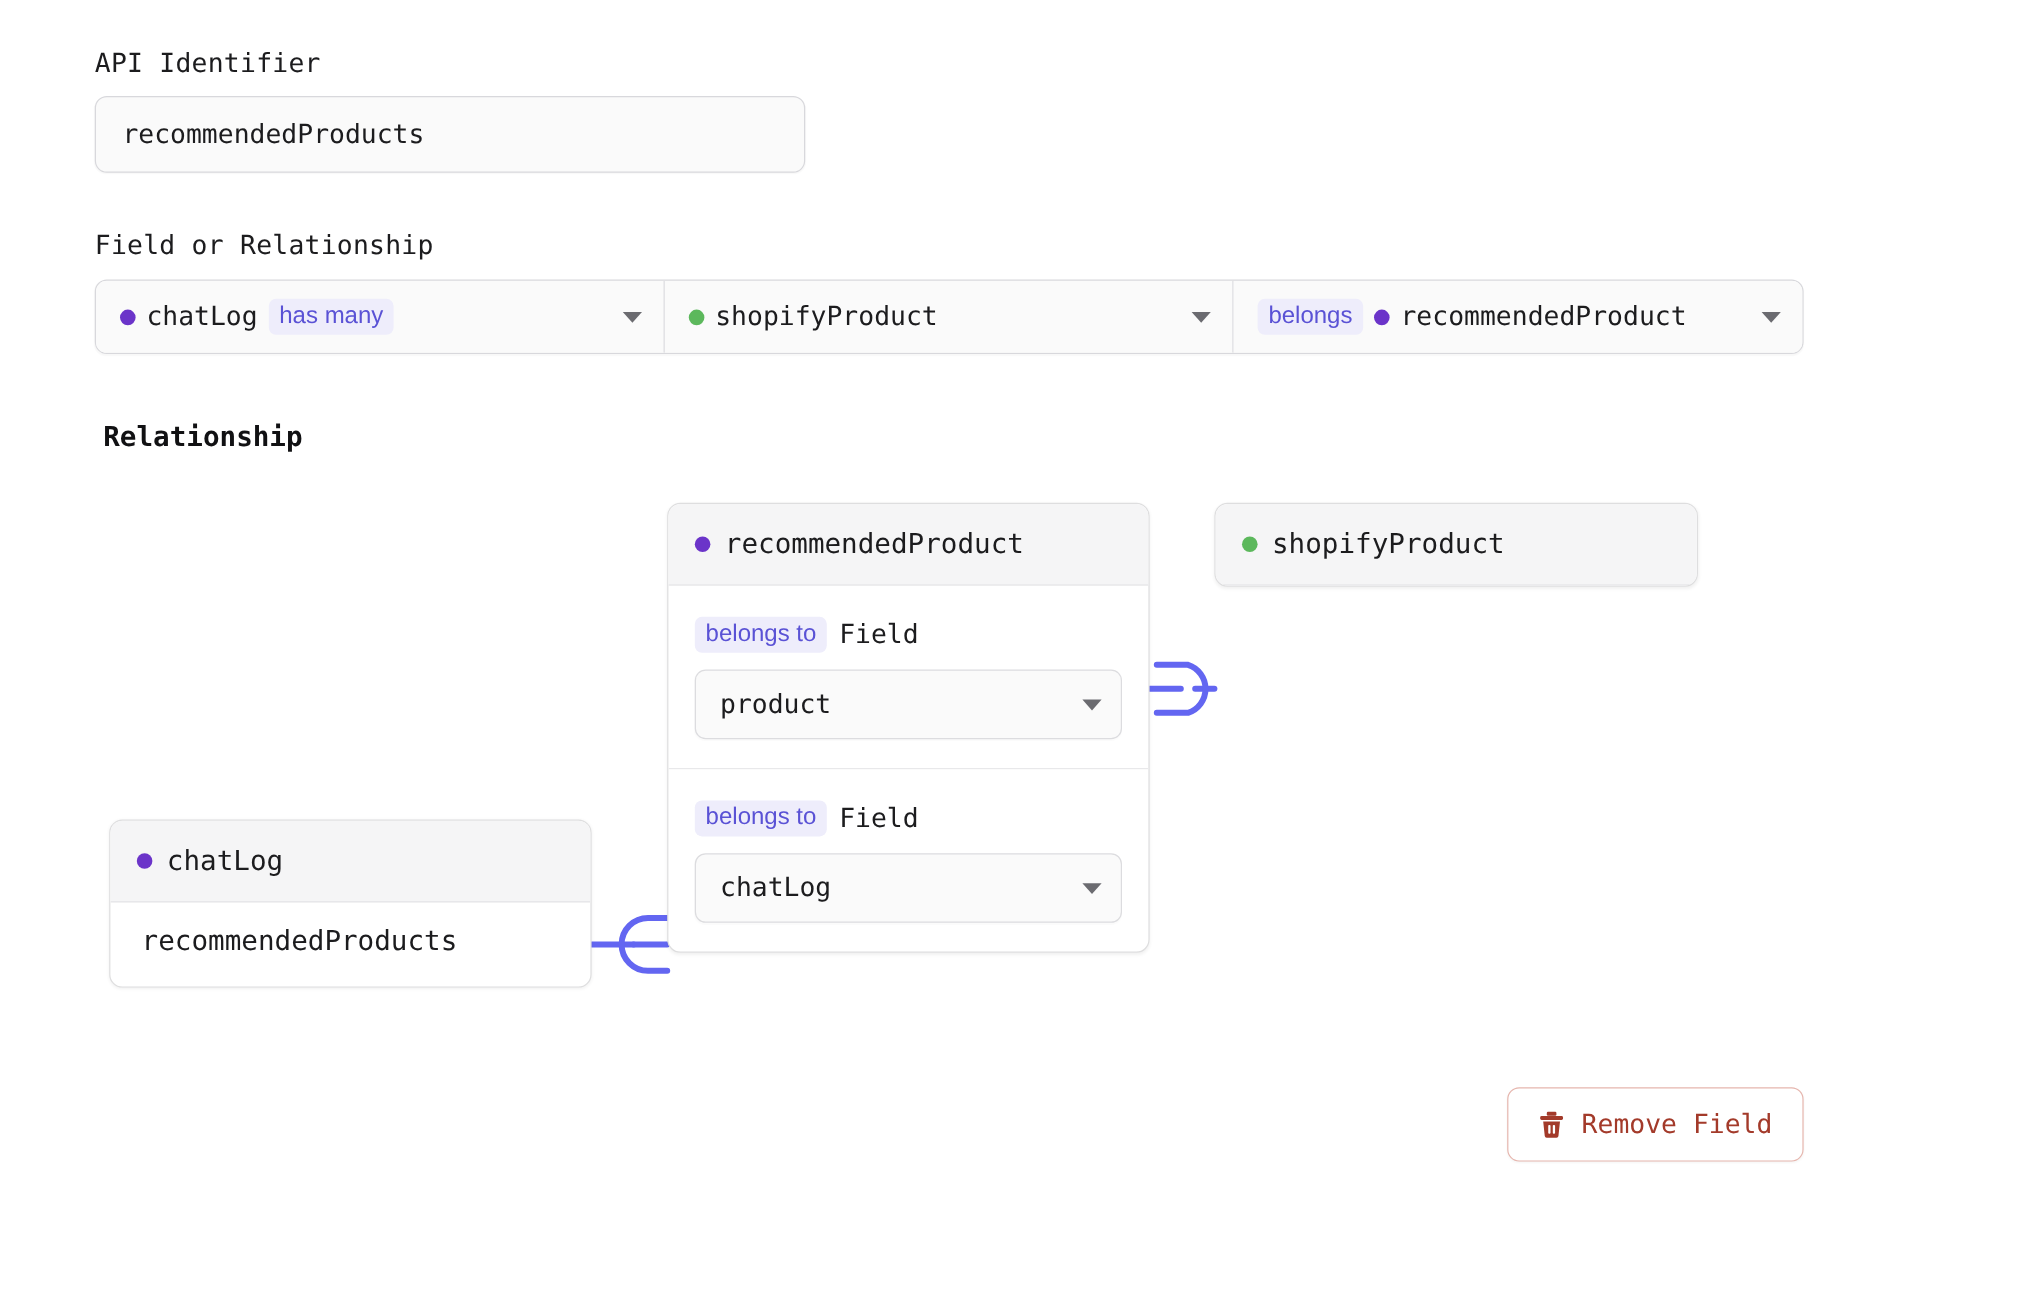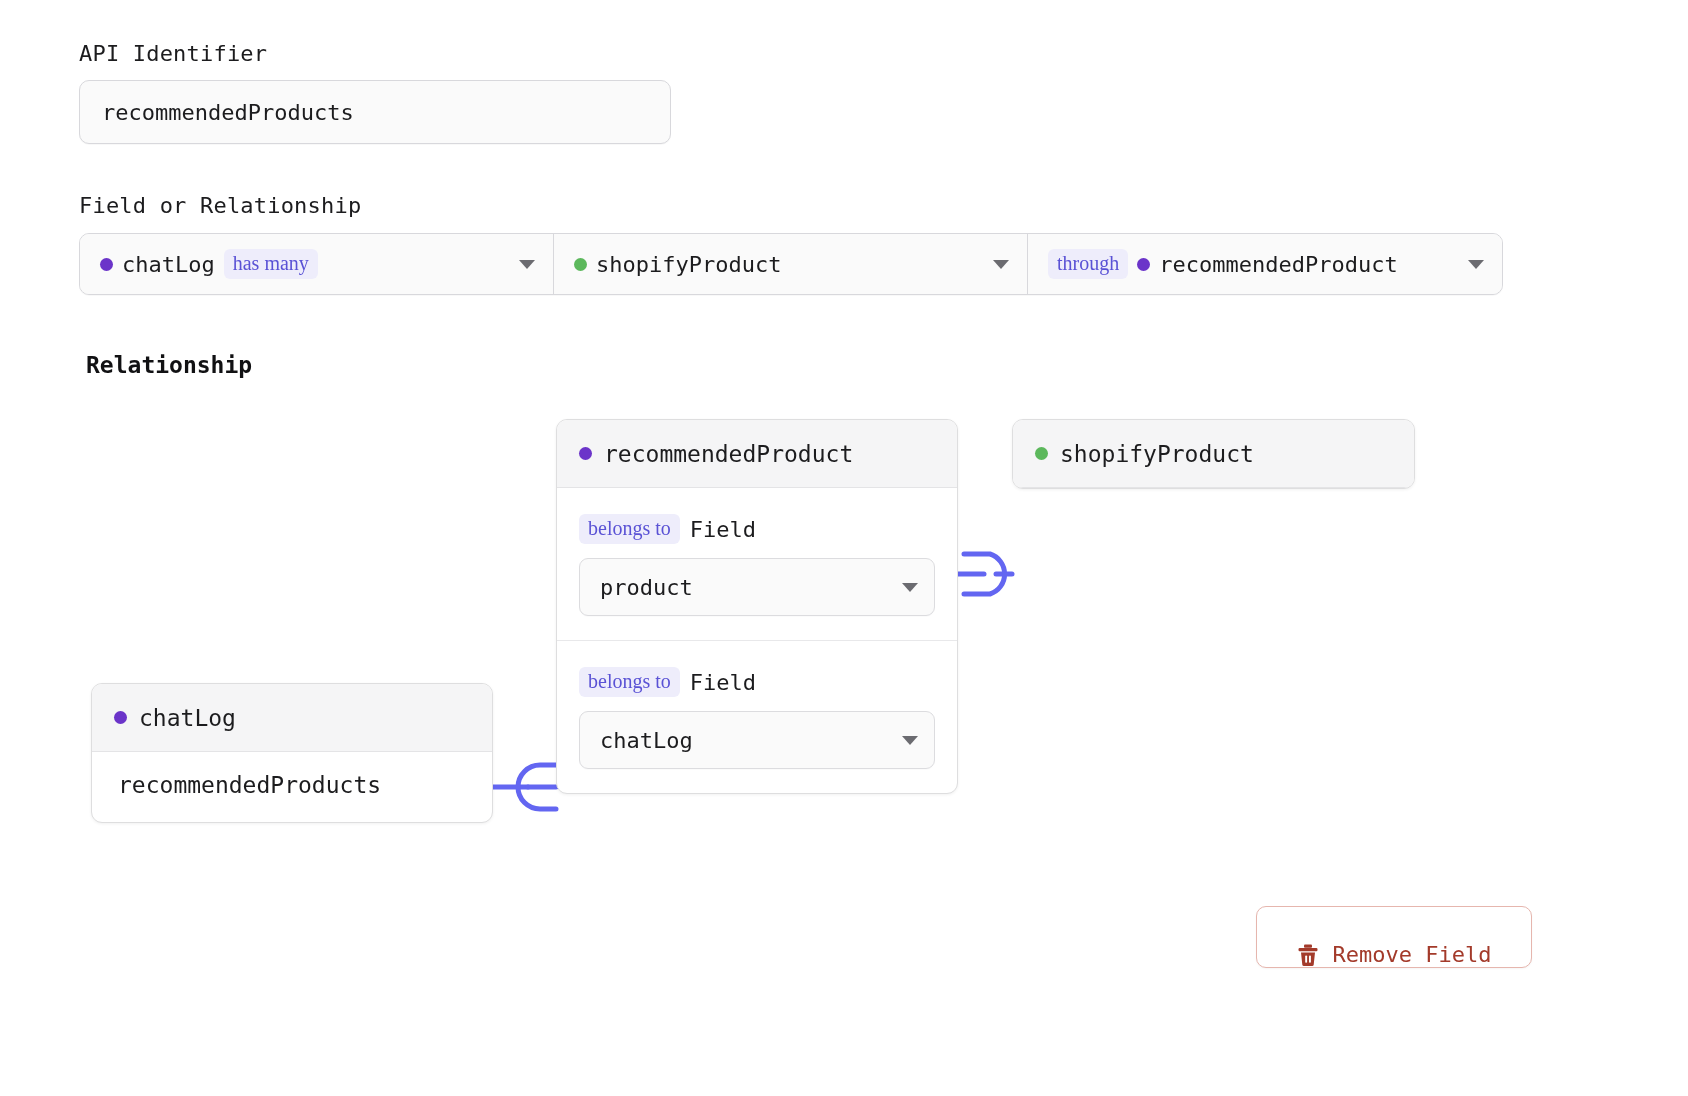--- a/index.html
+++ b/index.html
@@ -67,21 +67,21 @@
     font-size: 22px;
     color: #1c1c1e;
     white-space: nowrap;
   }
 
   .dot { width: 13px; height: 13px; border-radius: 50%; flex: none; }
   .dot-purple { background: #6b34c9; }
   .dot-green  { background: #5cb85c; }
 
   .badge {
-    font-family: Liberation Serif, serif;
+    font-family: Liberation Sans, sans-serif;
     font-size: 20px;
     color: #5a52d5;
     background: #eeedfb;
     border-radius: 6px;
     padding: 3px 9px 4px 9px;
     white-space: nowrap;
     line-height: 1.15;
   }
 
   .caret {
@@ -151,25 +151,25 @@
   #card-chat-log .card-body {
     padding: 20px 22px 24px 26px;
     font-family: "DejaVu Sans Mono", "Liberation Mono", monospace;
     font-size: 23px; color: #1c1c1e;
   }
 
   
   #remove-field-button {
     position: absolute;
     left: 1256px; top: 906px;
-    width: 276px; height: 62px;
+    width: 247px; height: 62px;
     background: #ffffff;
     border: 1px solid #e6b6ae;
     border-radius: 10px;
-    display: flex; align-items: flex-end; justify-content: center; gap: 14px;
+    display: flex; align-items: center; justify-content: center; gap: 14px;
     font-family: "DejaVu Sans Mono", "Liberation Mono", monospace;
     font-size: 22px;
     color: #a33a2a;
     cursor: pointer;
     box-shadow: 0 1px 2px rgba(0,0,0,0.04);
   }
   #remove-field-button .trash { flex: none; display: block; }
 </style>
 </head>
 <body>
@@ -196,21 +196,21 @@
     <div class="select-seg seg-2">
       <div class="seg-content">
         <span class="dot dot-green"></span>
         <span class="seg-text">shopifyProduct</span>
       </div>
       <span class="caret"></span>
     </div>
 
     <div class="select-seg seg-3">
       <div class="seg-content">
-        <span class="badge">through</span>
+        <span class="badge">belongs</span>
         <span class="dot dot-purple"></span>
         <span class="seg-text">recommendedProduct</span>
       </div>
       <span class="caret"></span>
     </div>
   </div>
 
   <div id="rel-heading">Relationship</div>
 
   <div class="canvas">

